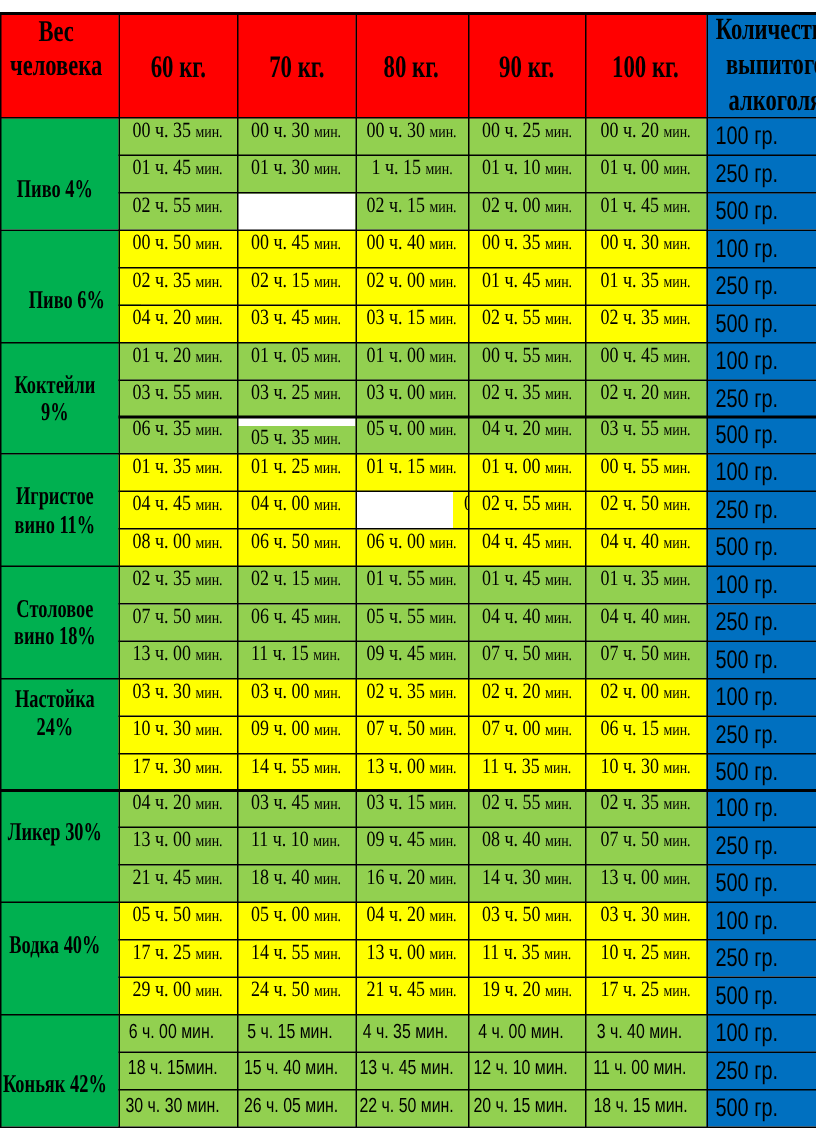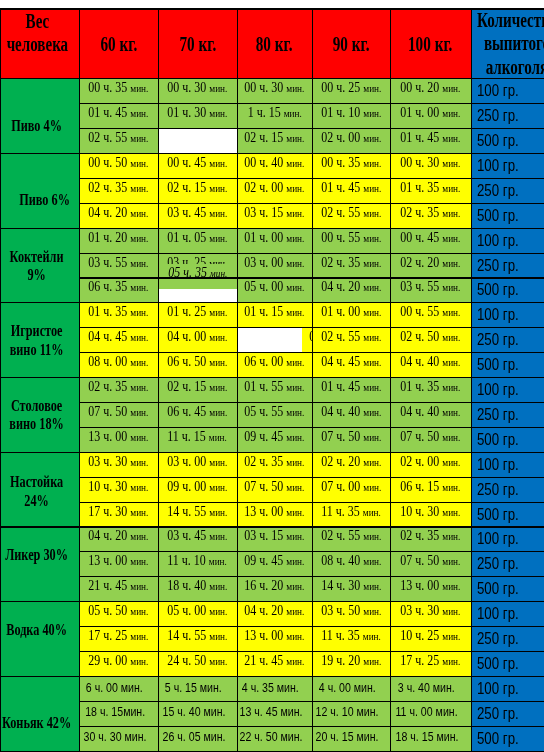--- a/index.html
+++ b/index.html
@@ -201,21 +201,21 @@
     </div>
 <div class="cellbox lg" style="left:390px;top:253.1px;width:81px;height:24.9px;">
       <span class="txt timetxt">02 ч. 20 <span class="un">мин.</span></span>
     </div>
 <div class="cellbox bl" style="left:471px;top:253.1px;width:92px;height:24.9px;justify-content:flex-start;padding-left:6px;">
       <span class="txt amttxt">250 гр.</span>
     </div>
 <div class="cellbox lg" style="left:79px;top:278px;width:79px;height:24.9px;">
       <span class="txt timetxt">06 ч. 35 <span class="un">мин.</span></span>
     </div>
-<div class="cellbox lg" style="left:158px;top:264px;width:79px;height:24.9px;font-style:italic;">
+<div class="cellbox lg" style="left:158px;top:284px;width:79px;height:24.9px;">
       <span class="txt timetxt">05 ч. 35 <span class="un">мин.</span></span>
     </div>
 <div class="cellbox lg" style="left:237px;top:278px;width:75px;height:24.9px;">
       <span class="txt timetxt">05 ч. 00 <span class="un">мин.</span></span>
     </div>
 <div class="cellbox lg" style="left:312px;top:278px;width:78px;height:24.9px;">
       <span class="txt timetxt">04 ч. 20 <span class="un">мин.</span></span>
     </div>
 <div class="cellbox lg" style="left:390px;top:278px;width:81px;height:24.9px;">
       <span class="txt timetxt">03 ч. 55 <span class="un">мин.</span></span>
@@ -330,21 +330,21 @@
     </div>
 <div class="cellbox lg" style="left:312px;top:427.4px;width:78px;height:24.9px;">
       <span class="txt timetxt">07 ч. 50 <span class="un">мин.</span></span>
     </div>
 <div class="cellbox lg" style="left:390px;top:427.4px;width:81px;height:24.9px;">
       <span class="txt timetxt">07 ч. 50 <span class="un">мин.</span></span>
     </div>
 <div class="cellbox bl" style="left:471px;top:427.4px;width:92px;height:24.9px;justify-content:flex-start;padding-left:6px;">
       <span class="txt amttxt">500 гр.</span>
     </div>
-<div class="cellbox dg" style="left:0px;top:452.3px;width:79px;height:74.7px;padding-right:5.5px;align-items:flex-start;padding-top:21px;">
+<div class="cellbox dg" style="left:0px;top:452.3px;width:79px;height:74.7px;padding-right:5.5px;align-items:flex-start;padding-top:5px;">
       <span class="txt grptxt" style="width:99.16px;">Настойка 24%</span>
     </div>
 <div class="cellbox yl" style="left:79px;top:452.3px;width:79px;height:24.9px;">
       <span class="txt timetxt">03 ч. 30 <span class="un">мин.</span></span>
     </div>
 <div class="cellbox yl" style="left:158px;top:452.3px;width:79px;height:24.9px;">
       <span class="txt timetxt">03 ч. 00 <span class="un">мин.</span></span>
     </div>
 <div class="cellbox yl" style="left:237px;top:452.3px;width:75px;height:24.9px;">
       <span class="txt timetxt">02 ч. 35 <span class="un">мин.</span></span>

